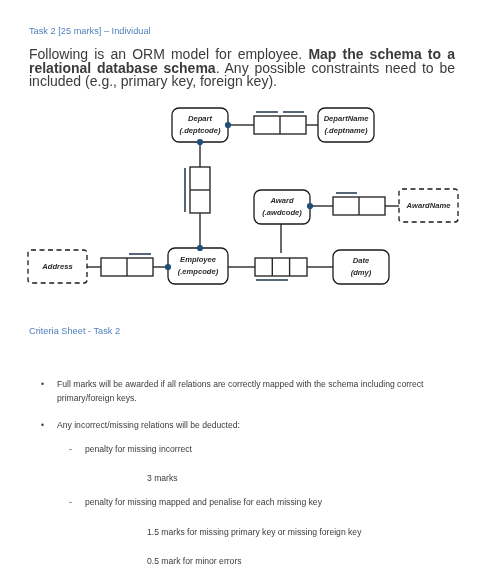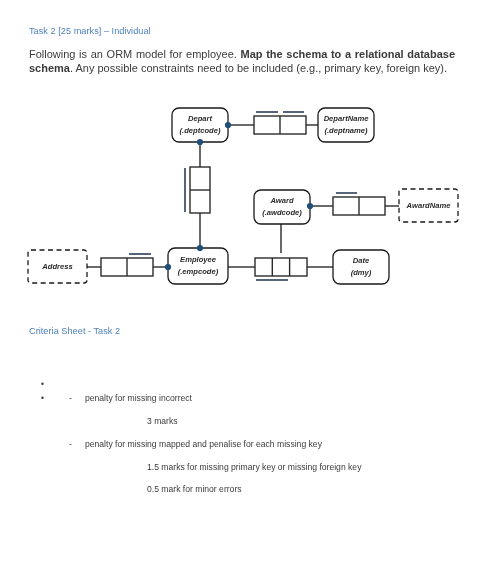--- a/index.html
+++ b/index.html
@@ -30,21 +30,21 @@
     letter-spacing: 0.02px;
     white-space: nowrap;
   }
   #task-heading { top: 26px; }
   #criteria-heading { top: 326px; }
 
   .para {
     position: absolute;
     left: 29px;
     width: 426px;
-    font-size: 11px;
+    font-size: 14px;
     line-height: 13.6px;
     color: #3b3b3b;
     text-align: justify;
   }
   #intro-para { top: 48px; }
   #marks-intro { top: 355px; text-align: left; }
 
   .para b { font-weight: bold; }
 
   .bullet-list {
@@ -70,21 +70,21 @@
     padding-left: 56px;
     margin-top: 10px;
   }
   .sub-row .marker {
     position: absolute;
     left: 40px;
     top: 0;
   }
   .sub-sub {
     padding-left: 118px;
-    margin-top: 9px;
+    margin-top: 16px;
   }
 
   
   .diagram {
     position: absolute;
     left: 0;
     top: 96px;
     width: 483px;
     height: 215px;
     font-weight: bold;
@@ -229,24 +229,26 @@
     </svg>
   </div>
 
   <div class="heading" id="criteria-heading">Criteria Sheet - Task 2</div>
 
 
   <div class="bullet-list" style="top: 378px;">
 
     <div class="bullet-row">
       <span class="marker">•</span>
+      <span>Full marks will be awarded if all relations are correctly mapped with the schema including correct primary/foreign keys.</span>
     </div>
 
     <div class="bullet-row" style="margin-top:14px;">
       <span class="marker">•</span>
+      <span>Any incorrect/missing relations will be deducted:</span>
     </div>
 
     <div class="sub-row">
       <span class="marker">-</span>
       <span>penalty for missing incorrect</span>
     </div>
     <div class="sub-sub">3 marks</div>
 
     <div class="sub-row">
       <span class="marker">-</span>

